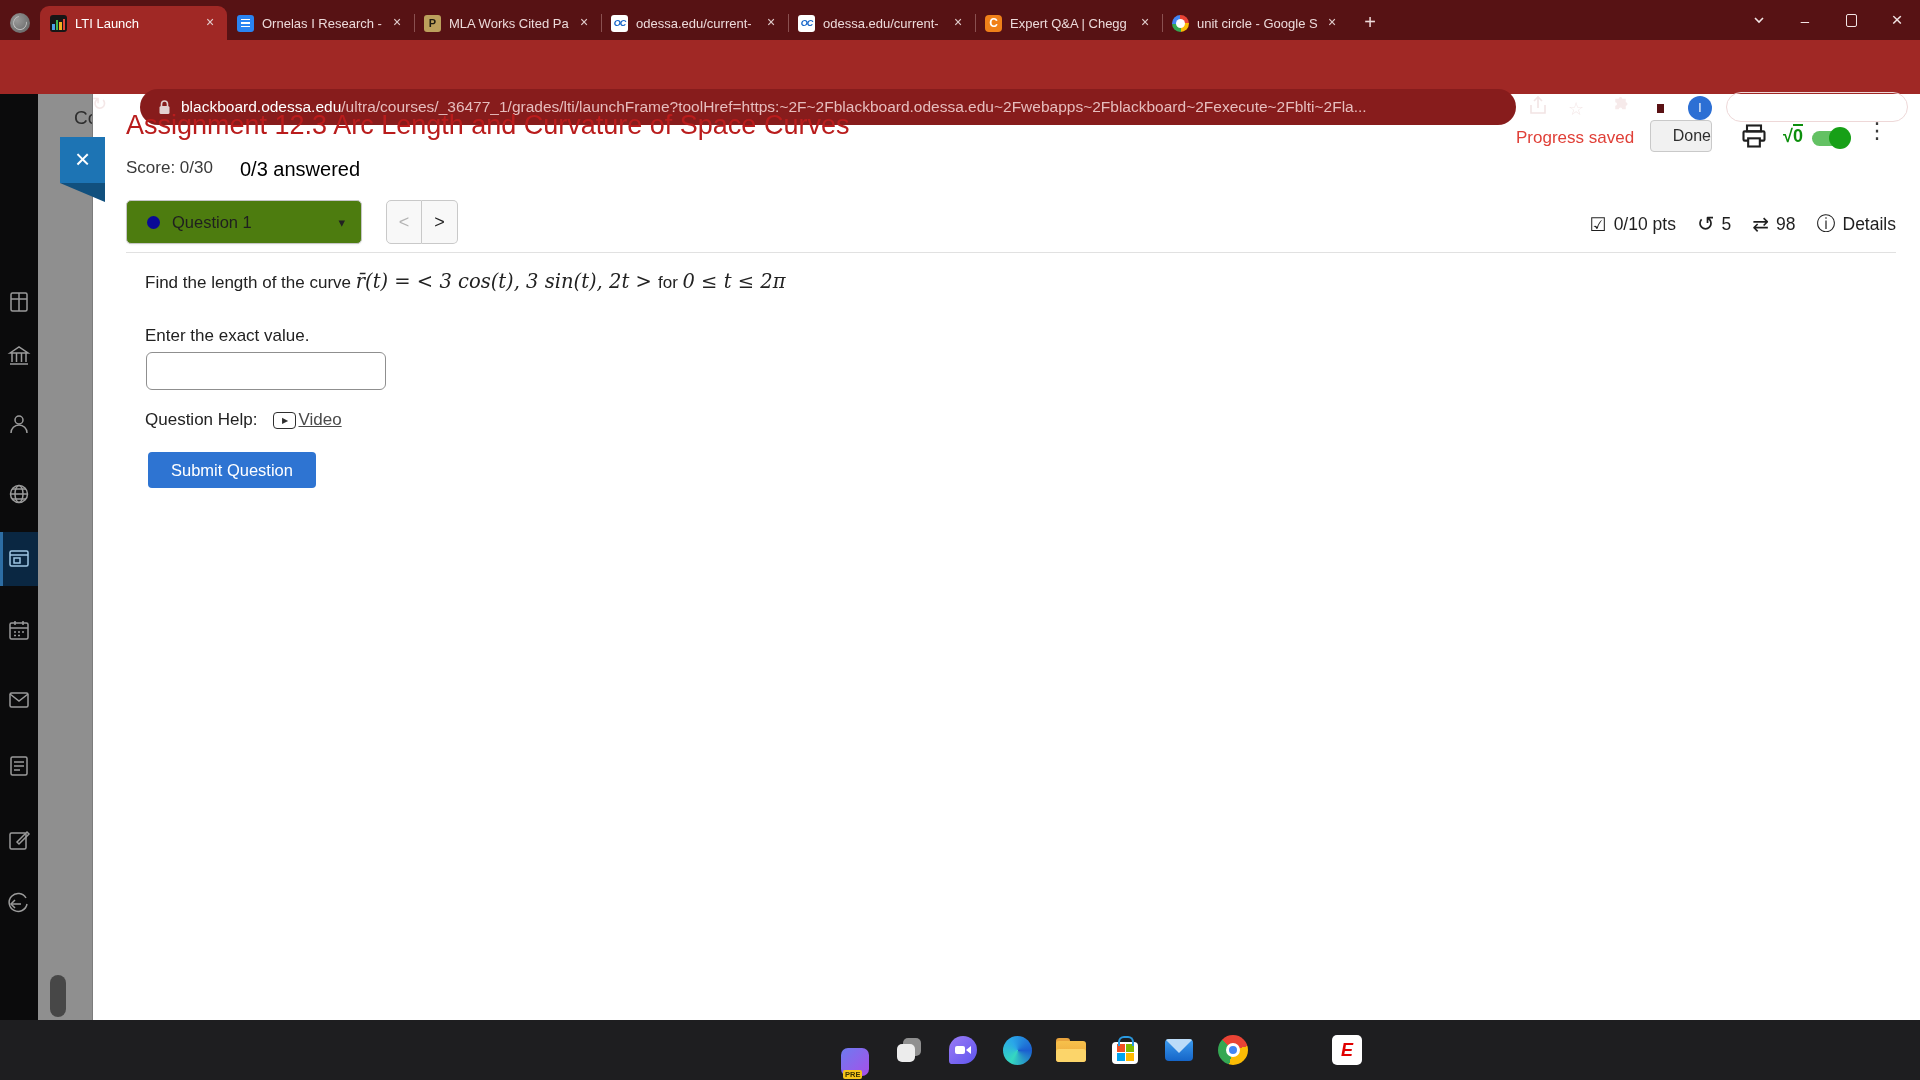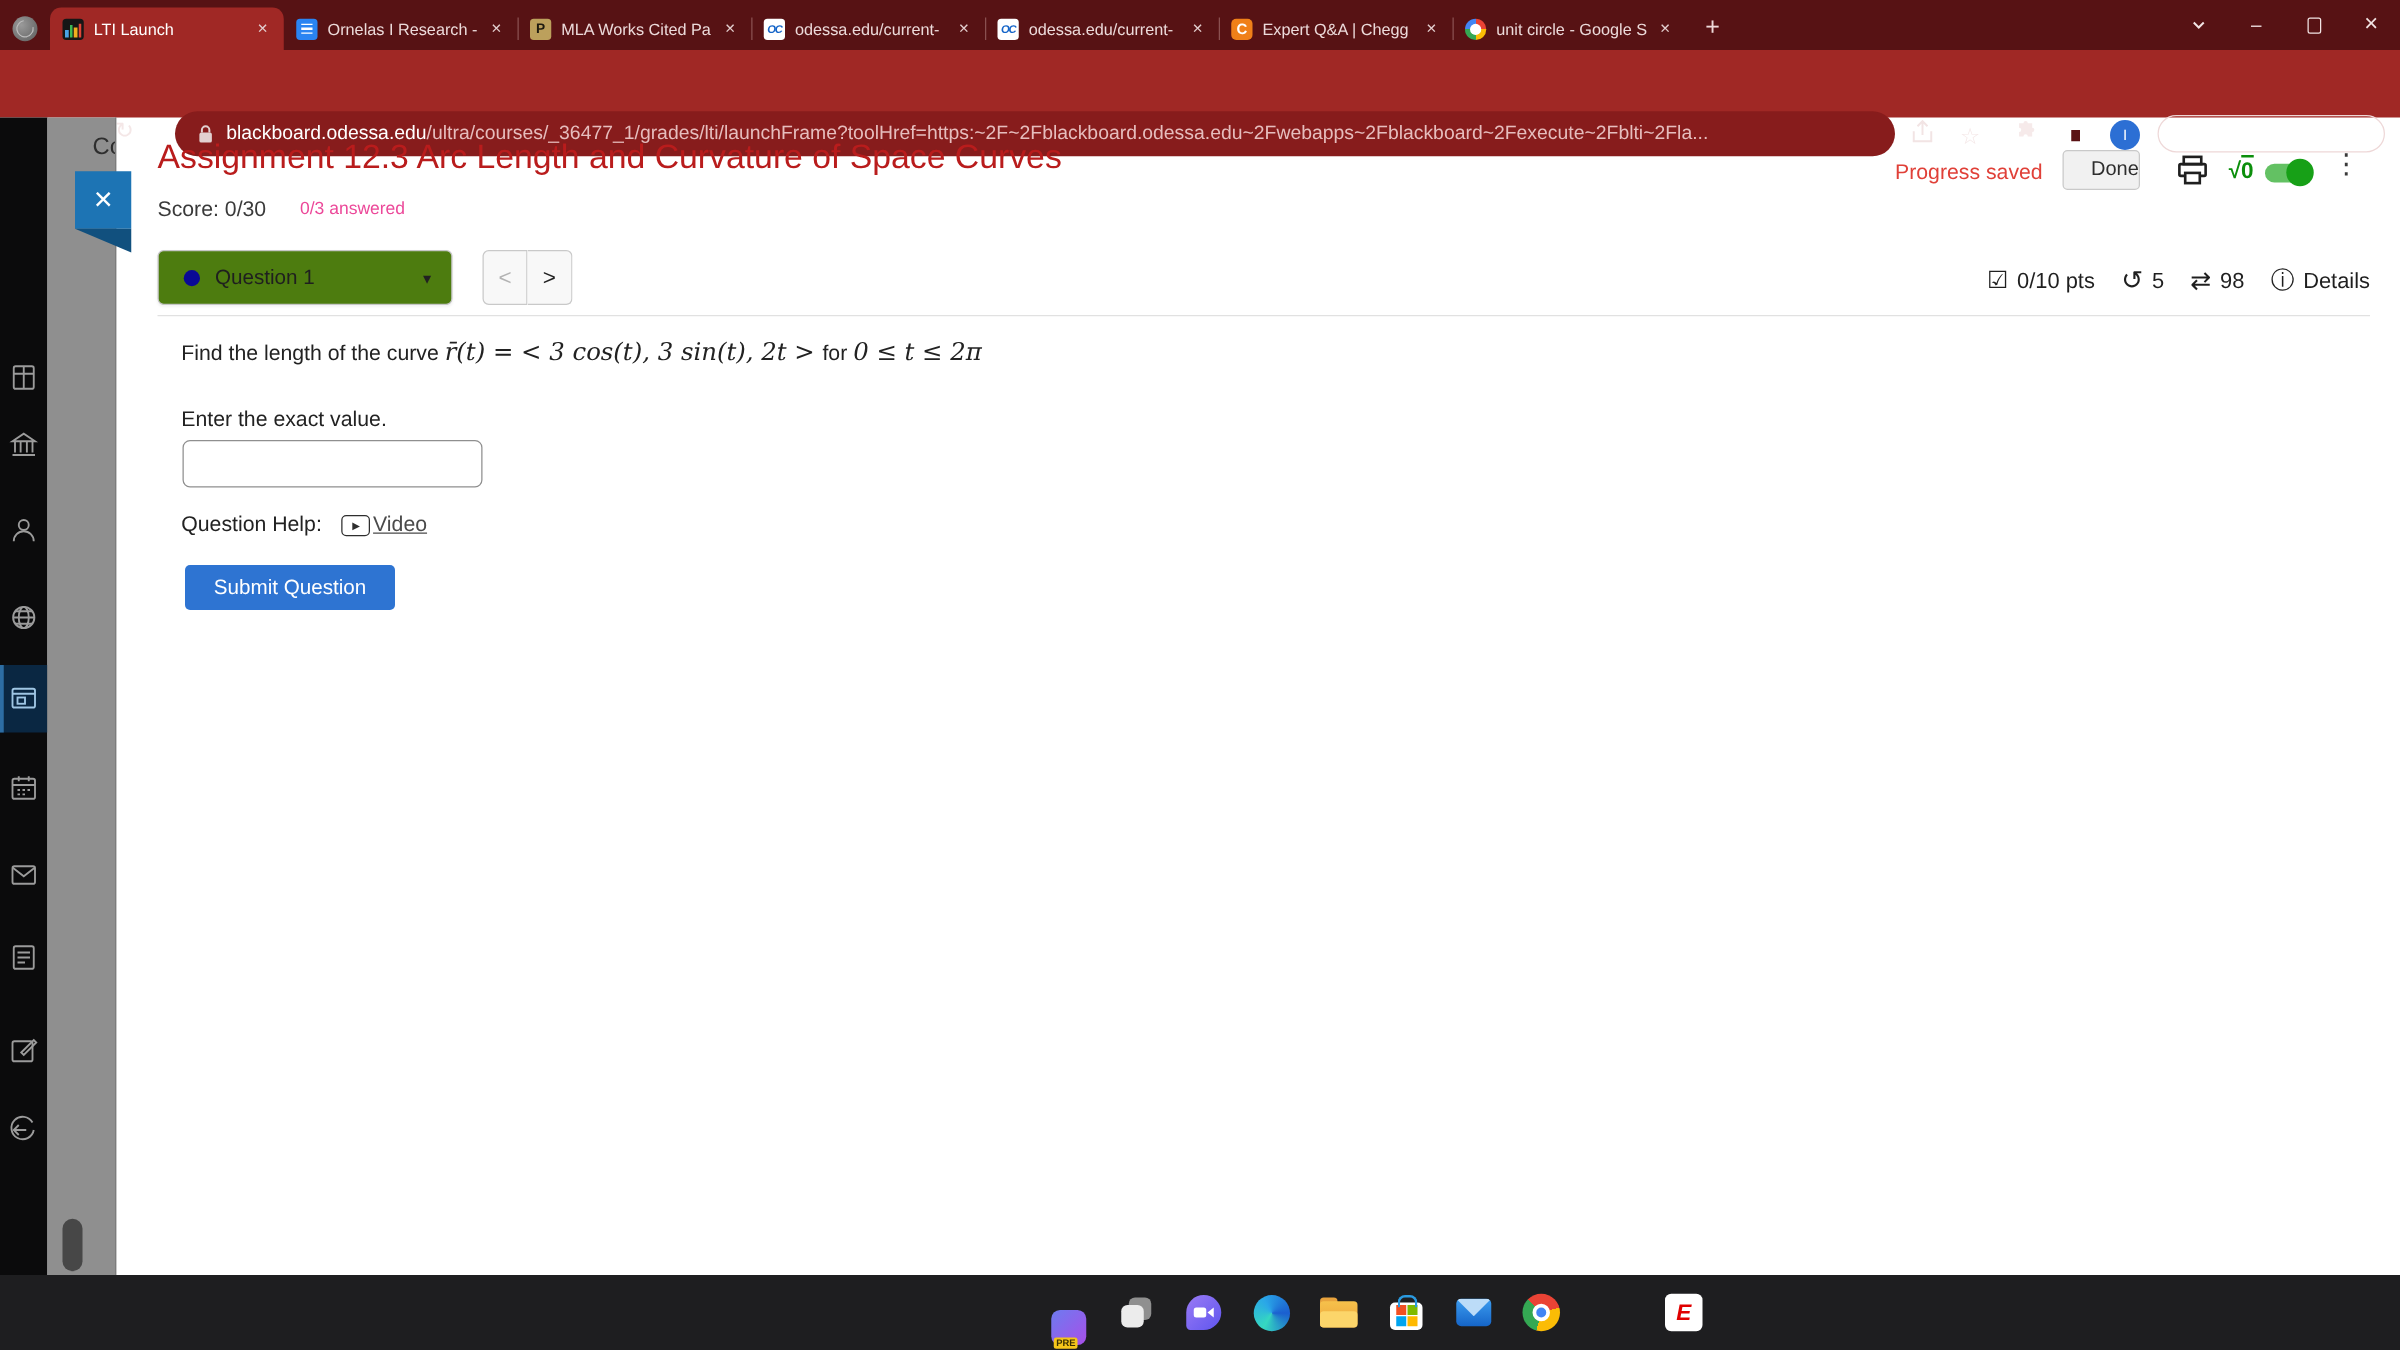--- a/index.html
+++ b/index.html
@@ -63,21 +63,21 @@
   .pgtitle { position:absolute; left:126px; top:110px; font-size:27px; color:#b91c1c; }
   .progress { position:absolute; left:1516px; top:128px; color:#e04038; font-size:17px; }
   .donebtn { position:absolute; left:1650px; top:120px; width:62px; height:32px; background:#f1f1f1; border:1px solid #c9c9c9; border-radius:4px; color:#2e2e2e; font-size:16px; text-align:right; line-height:30px; }
   .printic { position:absolute; left:1740px; top:122px; }
   .sqrtic { position:absolute; left:1783px; top:126px; color:#0c8f0c; font-weight:bold; font-size:18px; }
   .sqrtic .u0 { border-top:2px solid #0c8f0c; }
   .toggle { position:absolute; left:1812px; top:131px; width:36px; height:15px; border-radius:8px; background:#63c163; }
   .toggle:after { content:""; position:absolute; right:-3px; top:-4px; width:22px; height:22px; border-radius:50%; background:#17a017; }
   .dots3 { position:absolute; left:1866px; top:118px; font-size:22px; color:#3a3a3a; }
   .scoreline { position:absolute; left:126px; top:158px; font-size:17px; color:#3a3a3a; }
-  .answered { position:absolute; left:240px; top:158px; font-size:14px; color:#ec4899; }
+  .answered { position:absolute; left:240px; top:158px; font-size:20px; color:#000000; }
 
   .qdrop { position:absolute; left:126px; top:200px; width:236px; height:44px; border:1px solid #c6c6c6; border-radius:5px; background:#4d7c0f; display:flex; align-items:center; box-shadow:0 1px 2px rgba(0,0,0,.05); }
   .qdot { width:13px; height:13px; border-radius:50%; background:#0a0a96; margin:0 12px 0 20px; }
   .qname { font-size:16.5px; color:#1f1f1f; flex:1; }
   .qcaret { margin-right:16px; color:#222; font-size:13px; }
   .qnavbtns { position:absolute; left:386px; top:200px; display:flex; }
   .qnav { width:36px; height:44px; background:#f8f8f8; border:1px solid #c9c9c9; font-size:18px; display:flex; align-items:center; justify-content:center; }
   .qnav.prev { border-radius:5px 0 0 5px; color:#b3b3b3; }
   .qnav.next { border-radius:0 5px 5px 0; border-left:none; color:#222; }
   .qstats { position:absolute; right:24px; top:211px; display:flex; align-items:center; gap:7px; font-size:17.5px; color:#1f1f1f; }

